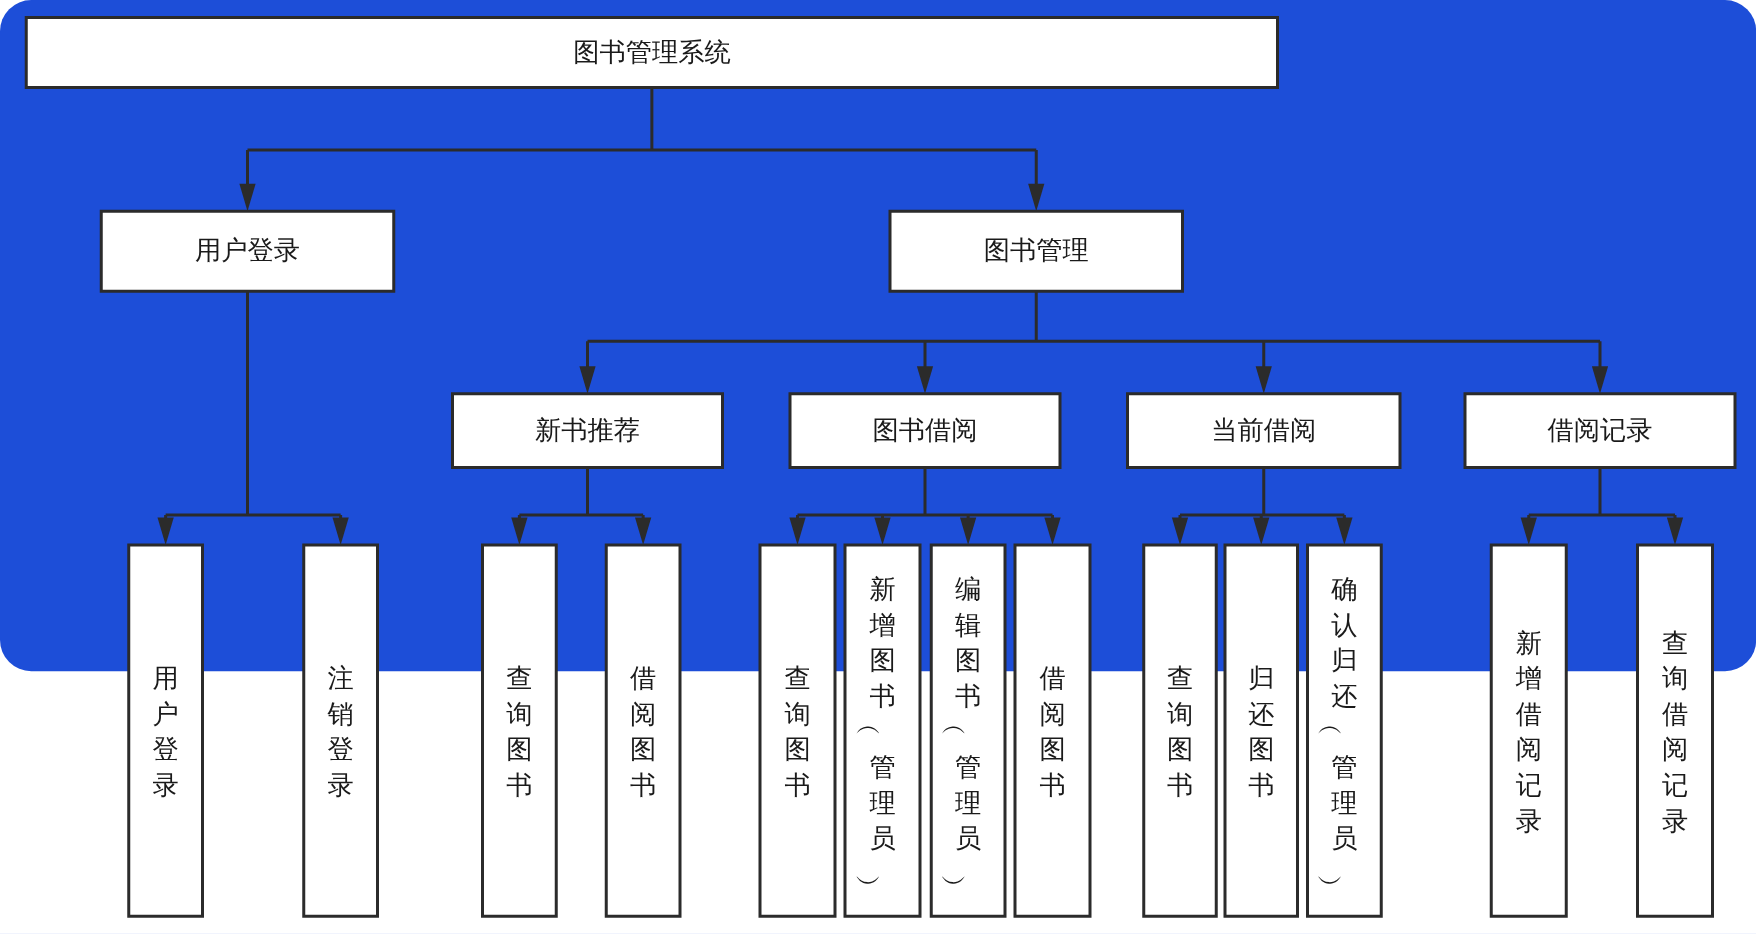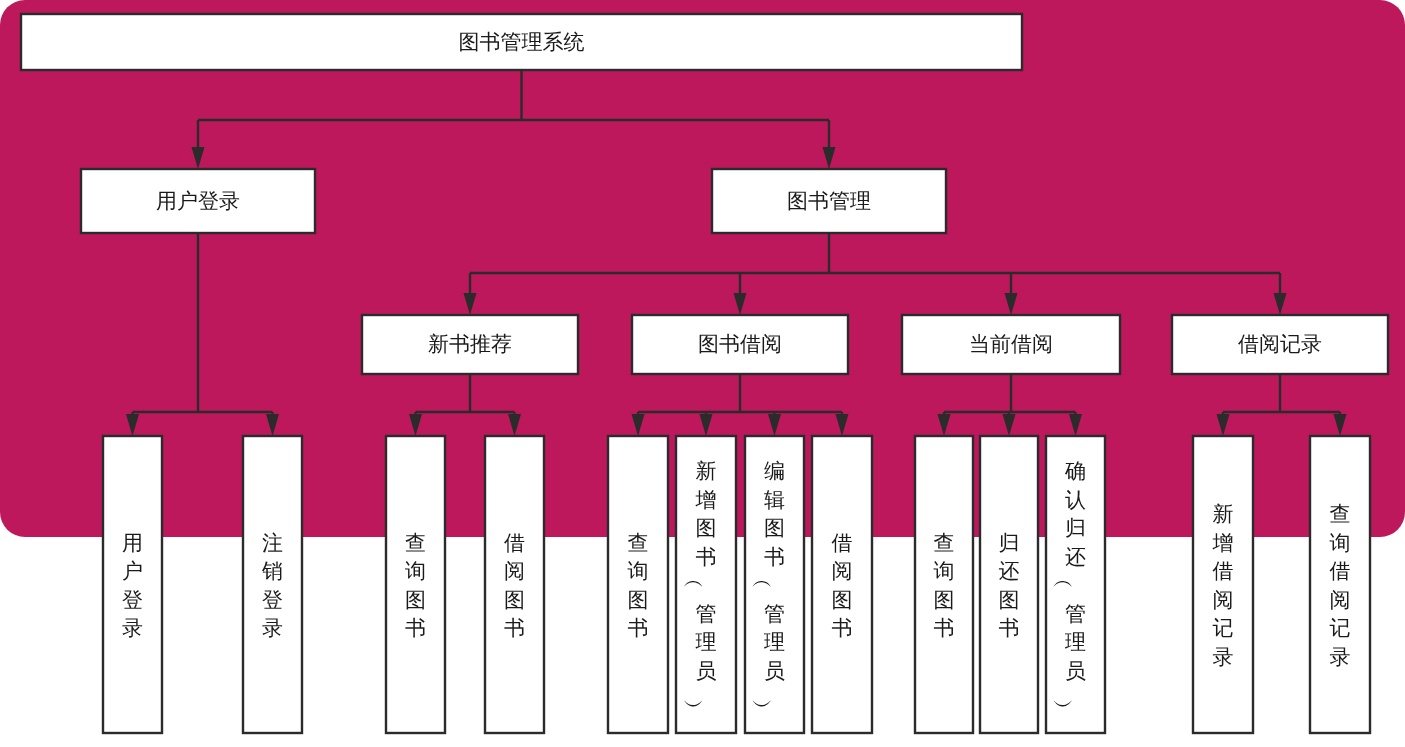--- a/index.html
+++ b/index.html
@@ -10,21 +10,21 @@
   body {
     width: 1405px;
     height: 747px;
     font-family: "Liberation Sans", sans-serif;
     overflow: hidden;
   }
   #diagram-root {
     position: relative;
     width: 1405px;
     height: 537px;
-    background: #be185d;
+    background: #1d4ed8;
     border-radius: 25px;
   }
   svg#diagram-svg {
     position: absolute;
     left: 0;
     top: 0;
     width: 1405px;
     height: 747px;
   }
   .node-box {

